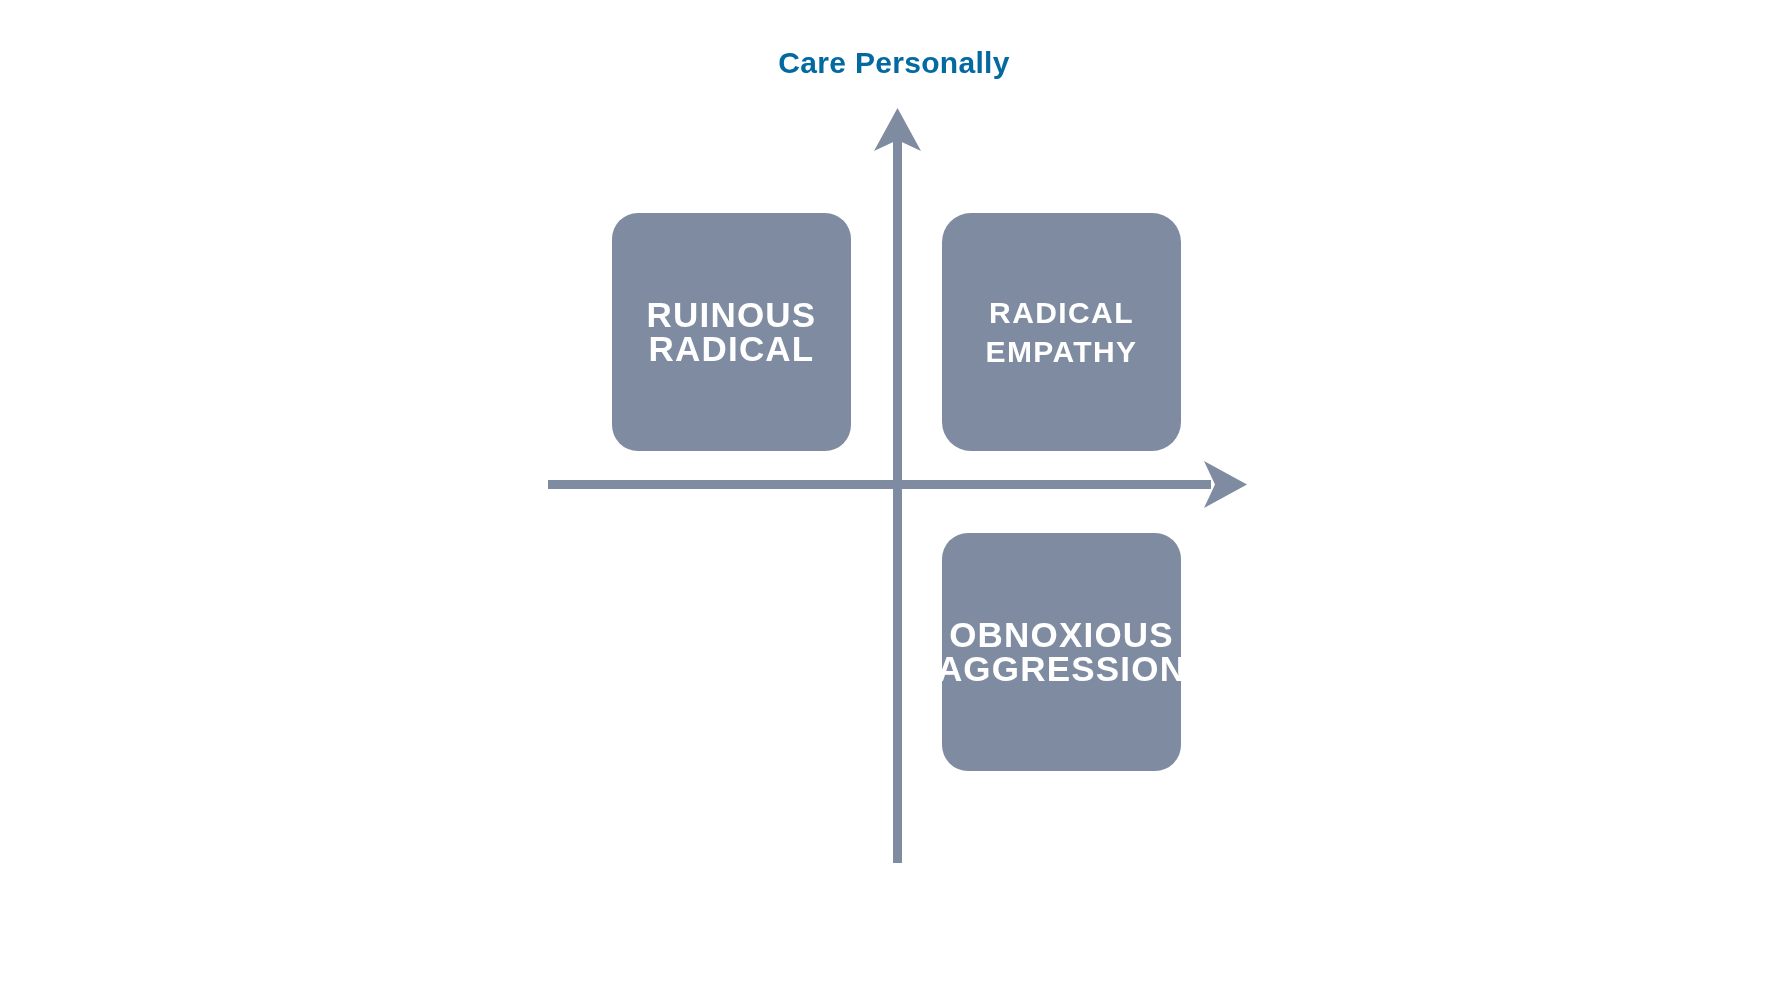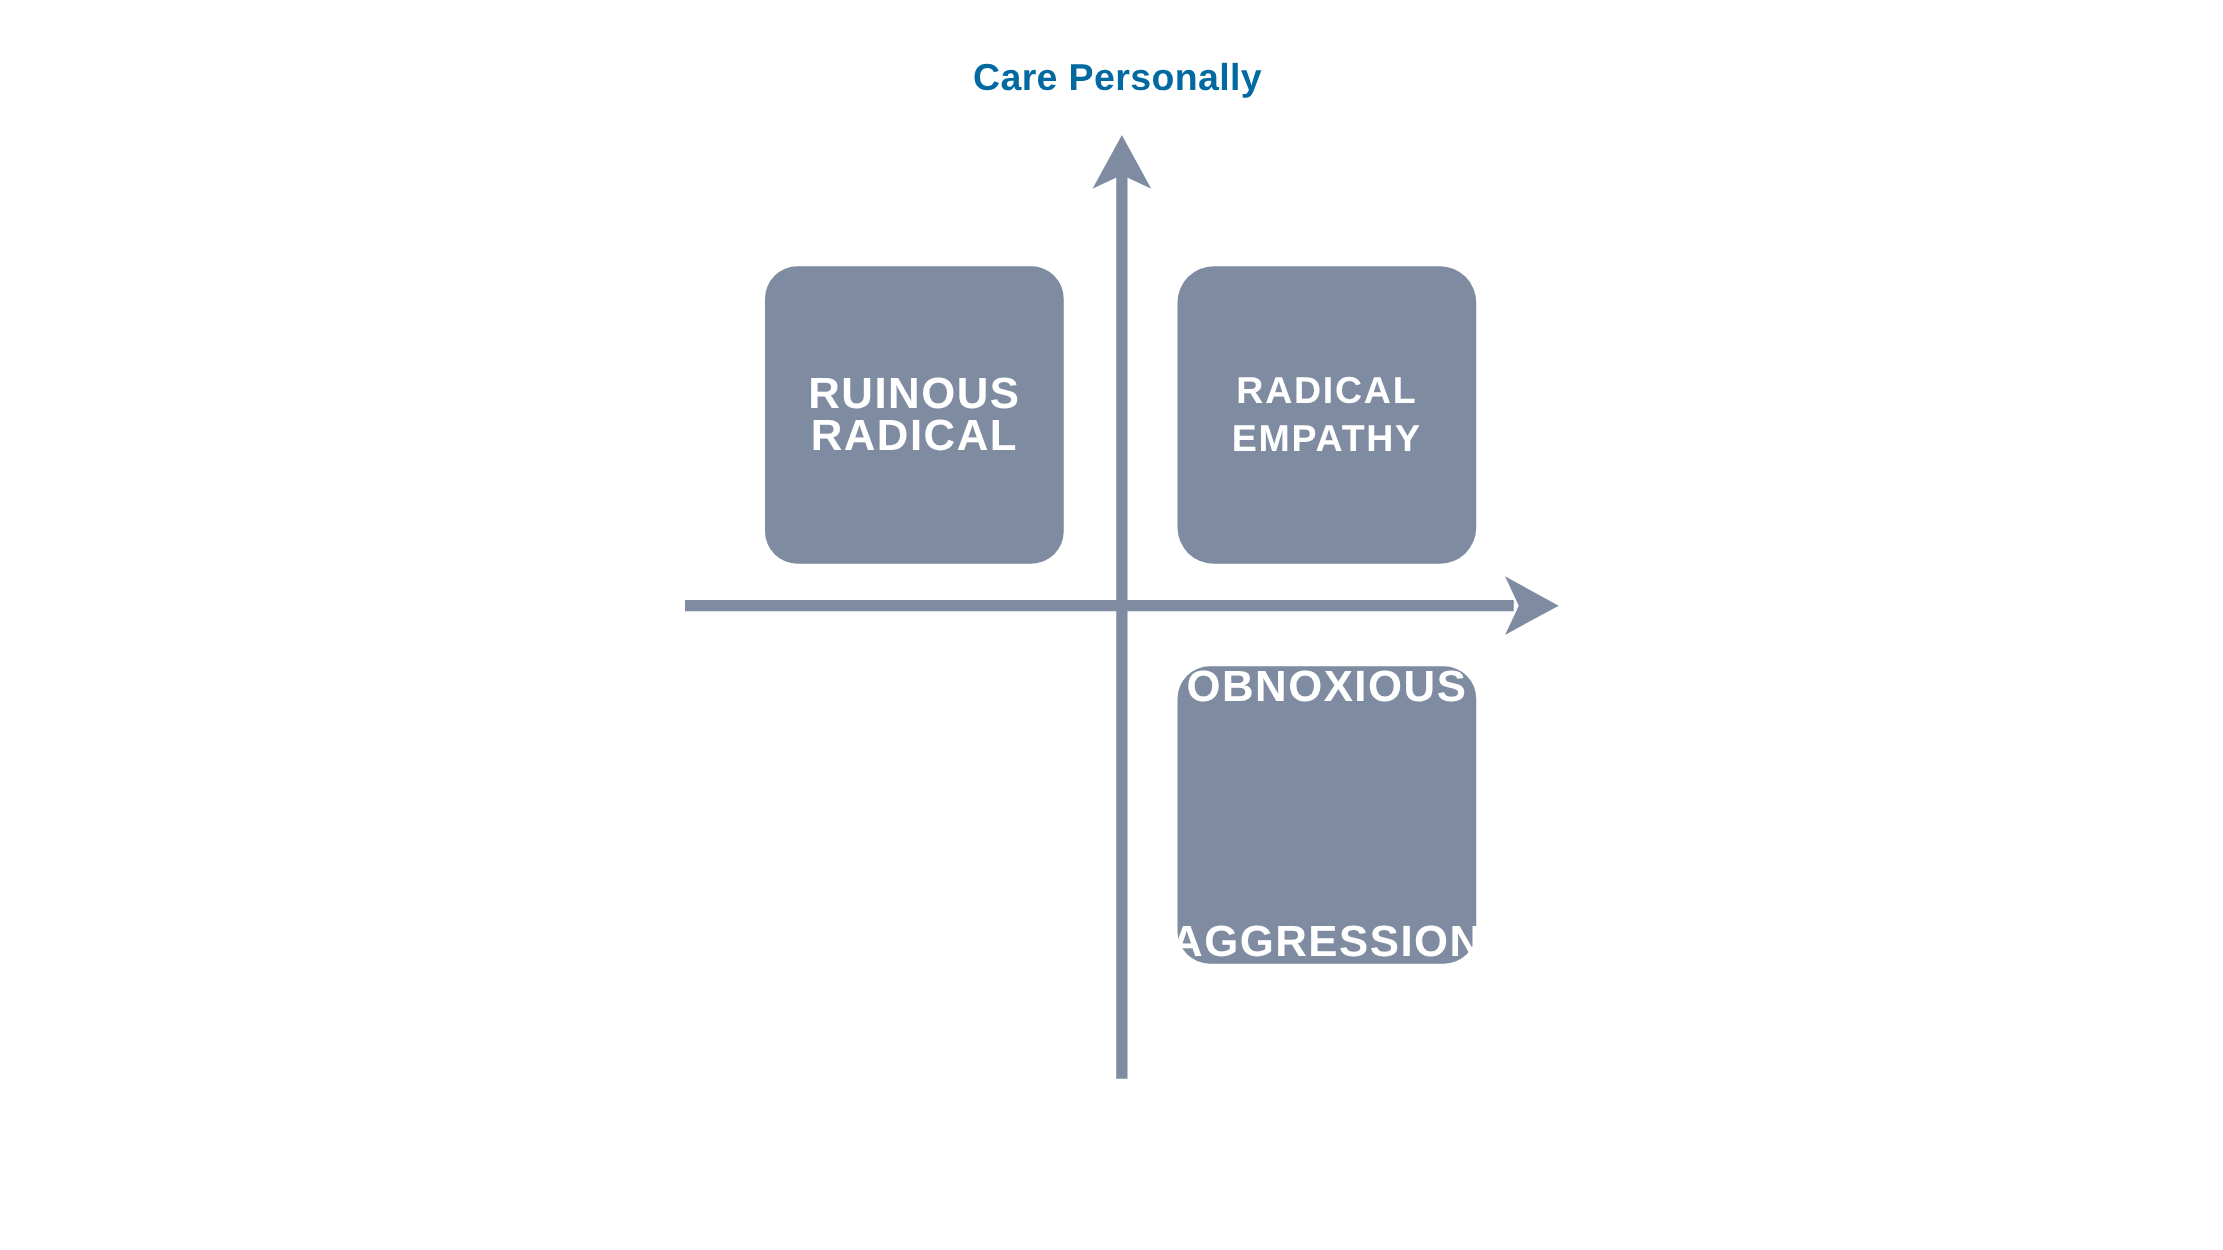--- a/index.html
+++ b/index.html
@@ -56,21 +56,21 @@
     color: #ffffff;
     font-weight: 700;
     font-size: 35px;
     line-height: 34px;
     letter-spacing: 1.2px;
     white-space: nowrap;
   }
   .q-top-left     { left: 612px; top: 213px; }
   .q-top-right    { left: 942px; top: 213px; border-radius: 29px; }
   .q-bottom-left  { left: 612px; top: 535px; }
-  .q-bottom-right { left: 942px; top: 533px; justify-content: space-between; }
+  .q-bottom-right { left: 942px; top: 533px; }
 
   .q-top-right .q-line {
     font-size: 30px;
     line-height: 39px;
     letter-spacing: 1.4px;
   }
   .q-highlight { background: #FB5128; }
 </style>
 </head>
 <body>

